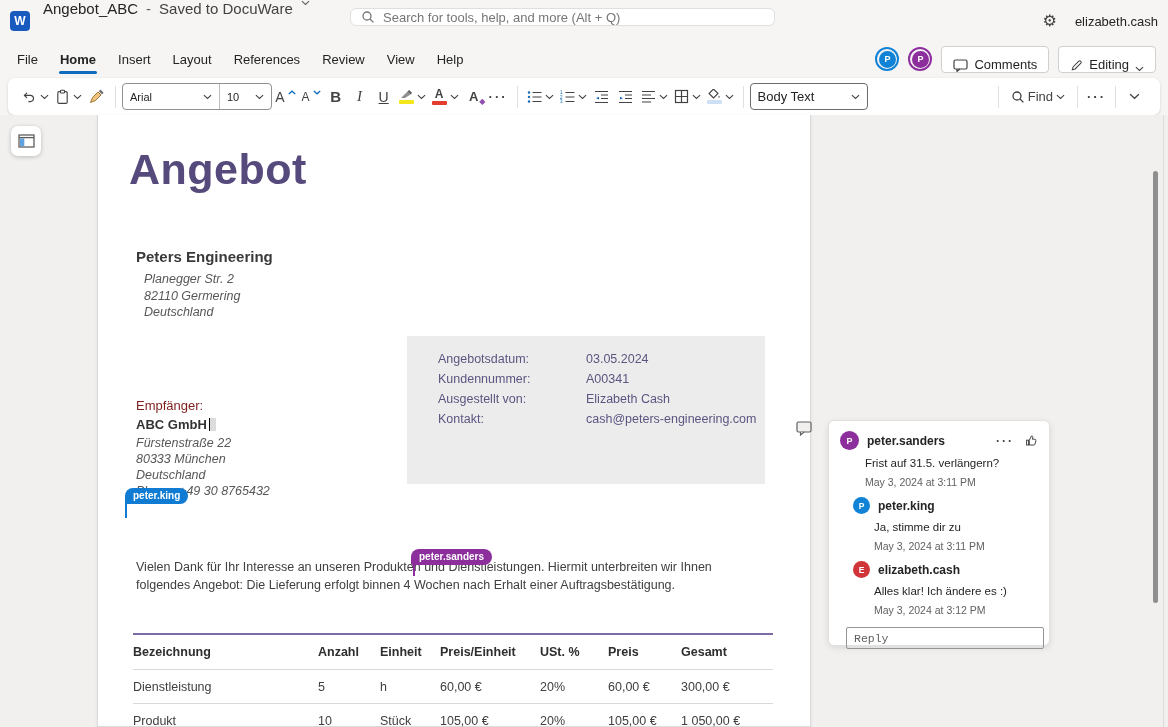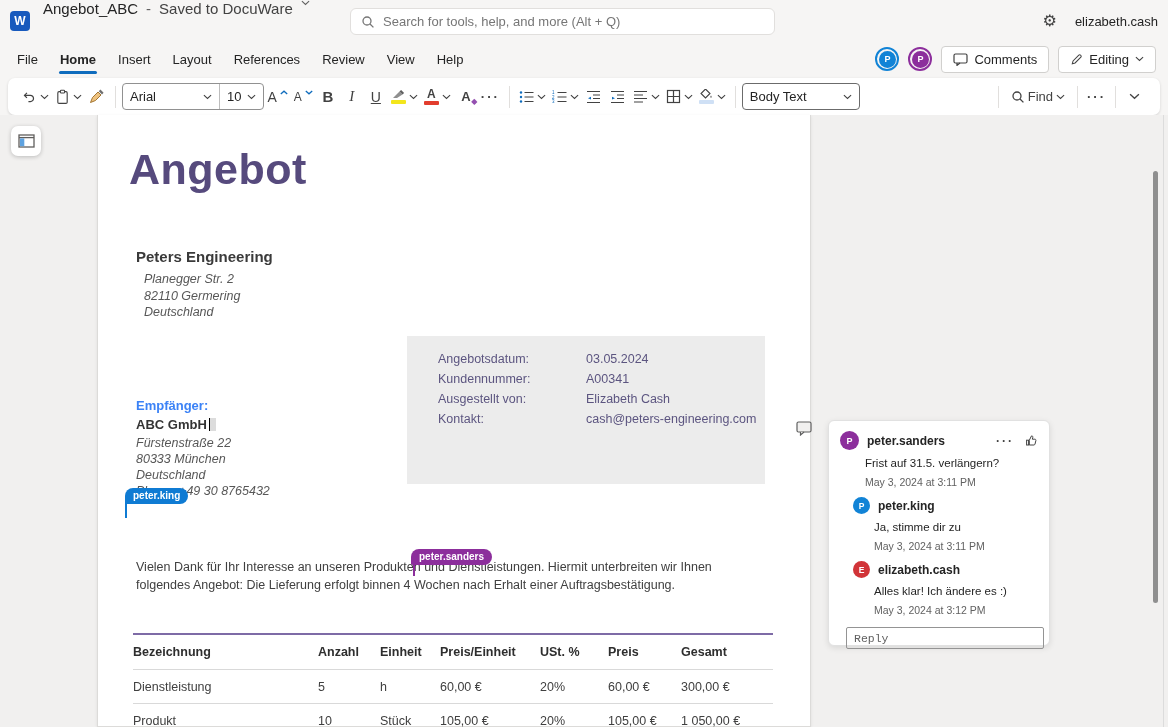--- a/index.html
+++ b/index.html
@@ -8,21 +8,21 @@
 
   
   .chrome { position:relative; width:1168px; height:115px; background:#f6f5f4; }
   .titlebar { position:relative; height:42px; display:flex; align-items:center; }
   .word-logo { position:absolute; left:10px; top:11px; width:20px; height:20px; background:#185abd;
                border-radius:4px; color:#fff; font-size:12px; font-weight:bold; display:flex;
                align-items:center; justify-content:center; }
   .doc-title-group { position:absolute; left:43px; top:0; height:42px; display:flex; align-items:flex-start;
                      gap:8px; font-size:15px; color:#242424; }
   .doc-title-group .dash { color:#616161; }
-  .search-box { position:absolute; left:350px; top:8px; width:425px; height:27px; background:#fff;
+  .search-box { position:absolute; left:350px; top:8px; width:425px; height:18px; background:#fff;
                 border:1px solid #e1dfdd; border-radius:6px; display:flex; align-items:center;
                 padding:0 10px; gap:8px; }
   .search-box input { border:none; outline:none; flex:1; font-size:13px; color:#424242;
                       font-family:inherit; background:transparent; }
   .search-box input::placeholder { color:#767676; }
   .titlebar-right { position:absolute; right:10px; top:0; height:42px; display:flex;
                     align-items:center; gap:18px; font-size:13px; }
   .gear { font-size:16px; color:#424242; line-height:1; }
 
   .menubar { position:relative; height:34px; display:flex; align-items:center; padding-left:6px; }
@@ -30,30 +30,30 @@
          color:#242424; position:relative; cursor:default; }
   .tab.active { font-weight:bold; }
   .tab.active::after { content:""; position:absolute; left:10px; right:10px; bottom:2px;
                        height:3px; border-radius:2px; background:#0f6cbd; }
   .menubar-right { margin-left:auto; display:flex; align-items:center; gap:9px; padding-right:12px; }
   .presence { width:24px; height:24px; border-radius:50%; border:2px solid; display:flex;
               align-items:center; justify-content:center; background:#f6f5f4; }
   .presence .pcore { width:17px; height:17px; border-radius:50%; color:#fff; font-size:9px;
                      font-weight:bold; display:flex; align-items:center; justify-content:center; }
   .chrome-btn { height:27px; background:#fff; border:1px solid #d1d0ce; border-radius:4px;
-                display:flex; align-items:center; gap:6px; padding:0 11px; font-size:13px; color:#242424; }
+                display:flex; align-items:flex-end; gap:6px; padding:0 11px; font-size:13px; color:#242424; }
 
   .toolbar { position:absolute; left:8px; right:8px; top:78px; height:37px; background:#fff;
              border-radius:7px; box-shadow:0 1px 3px rgba(0,0,0,.14); display:flex;
              align-items:center; padding:0 10px; }
   .tbtn { height:28px; min-width:24px; display:flex; align-items:center; justify-content:center;
           gap:3px; padding:0 3px; border-radius:4px; color:#424242; }
   .tsep { width:1px; height:22px; background:#e1dfdd; margin:0 6px; flex:none; }
   .combo { height:27px; border:1px solid #919191; border-radius:4px; display:flex; align-items:center; }
-  .combo .cpart { display:flex; align-items:center; gap:6px; padding:0 7px; font-size:13px; color:#242424; height:100%; }
+  .combo .cpart { display:flex; align-items:center; gap:16px; padding:0 7px; font-size:11px; color:#242424; height:100%; }
   .combo .cdiv { width:1px; height:100%; background:#bdbdbd; }
   .stylebox { height:27px; width:118px; border:1.5px solid #6b6b6b; border-radius:4px; display:flex;
               align-items:center; justify-content:space-between; padding:0 7px; font-size:13px; }
   .glyphB { font-weight:bold; font-size:15px; }
   .glyphI { font-style:italic; font-family:"Liberation Serif",serif; font-size:15px; }
   .glyphU { text-decoration:underline; font-size:14px; }
   .a-stack { display:flex; flex-direction:column; align-items:center; line-height:1; }
   .cbar { width:15px; height:4px; border-radius:1px; margin-top:1px; }
   .dots { letter-spacing:2px; font-weight:bold; color:#424242; font-size:13px; }
   .cf-wrap { position:relative; font-size:13px; font-weight:bold; }
@@ -62,21 +62,21 @@
   
   .workspace { position:relative; width:1168px; height:612px; background:#f1f0ef; }
   .page { position:absolute; left:97px; top:0; width:714px; height:612px; background:#fff;
           border:1px solid #dcdbd9; border-top:none; box-shadow:0 1px 3px rgba(0,0,0,.08); }
 
   .doc-title { position:absolute; left:31px; top:30px; font-size:43px; font-weight:bold;
                color:#564a7d; letter-spacing:.5px; }
   .sender-name { position:absolute; left:38px; top:133px; font-size:15px; font-weight:bold; color:#3a3a3a; }
   .addr { font-style:italic; font-size:12.5px; color:#575757; line-height:16.5px; }
   .sender-addr { position:absolute; left:46px; top:156px; }
-  .recip-label { position:absolute; left:38px; top:283px; font-size:13px; font-weight:bold; color:#3b82f6; }
+  .recip-label { position:absolute; left:38px; top:283px; font-size:13px; font-weight:normal; color:#7f1d1d; }
   .recip-name  { position:absolute; left:38px; top:302px; font-size:13px; font-weight:bold; color:#333; }
   .txt-cursor { display:inline-block; width:1.5px; height:13px; background:#000; vertical-align:-2px; margin-left:2px; }
   .ghost-sel { display:inline-block; width:6px; height:13px; background:#dcdcdc; vertical-align:-2px; }
   .recip-addr { position:absolute; left:38px; top:320px; line-height:16px; }
 
   .info-box { position:absolute; left:309px; top:221px; width:358px; height:148px; background:#ececec;
               padding:13px 0 0 31px; }
   .info-row { display:flex; height:20px; align-items:center; font-size:12.5px; color:#5c5580; }
   .info-row .il { width:148px; }
   .info-row.bold { font-weight:bold; color:#443d6d; }

